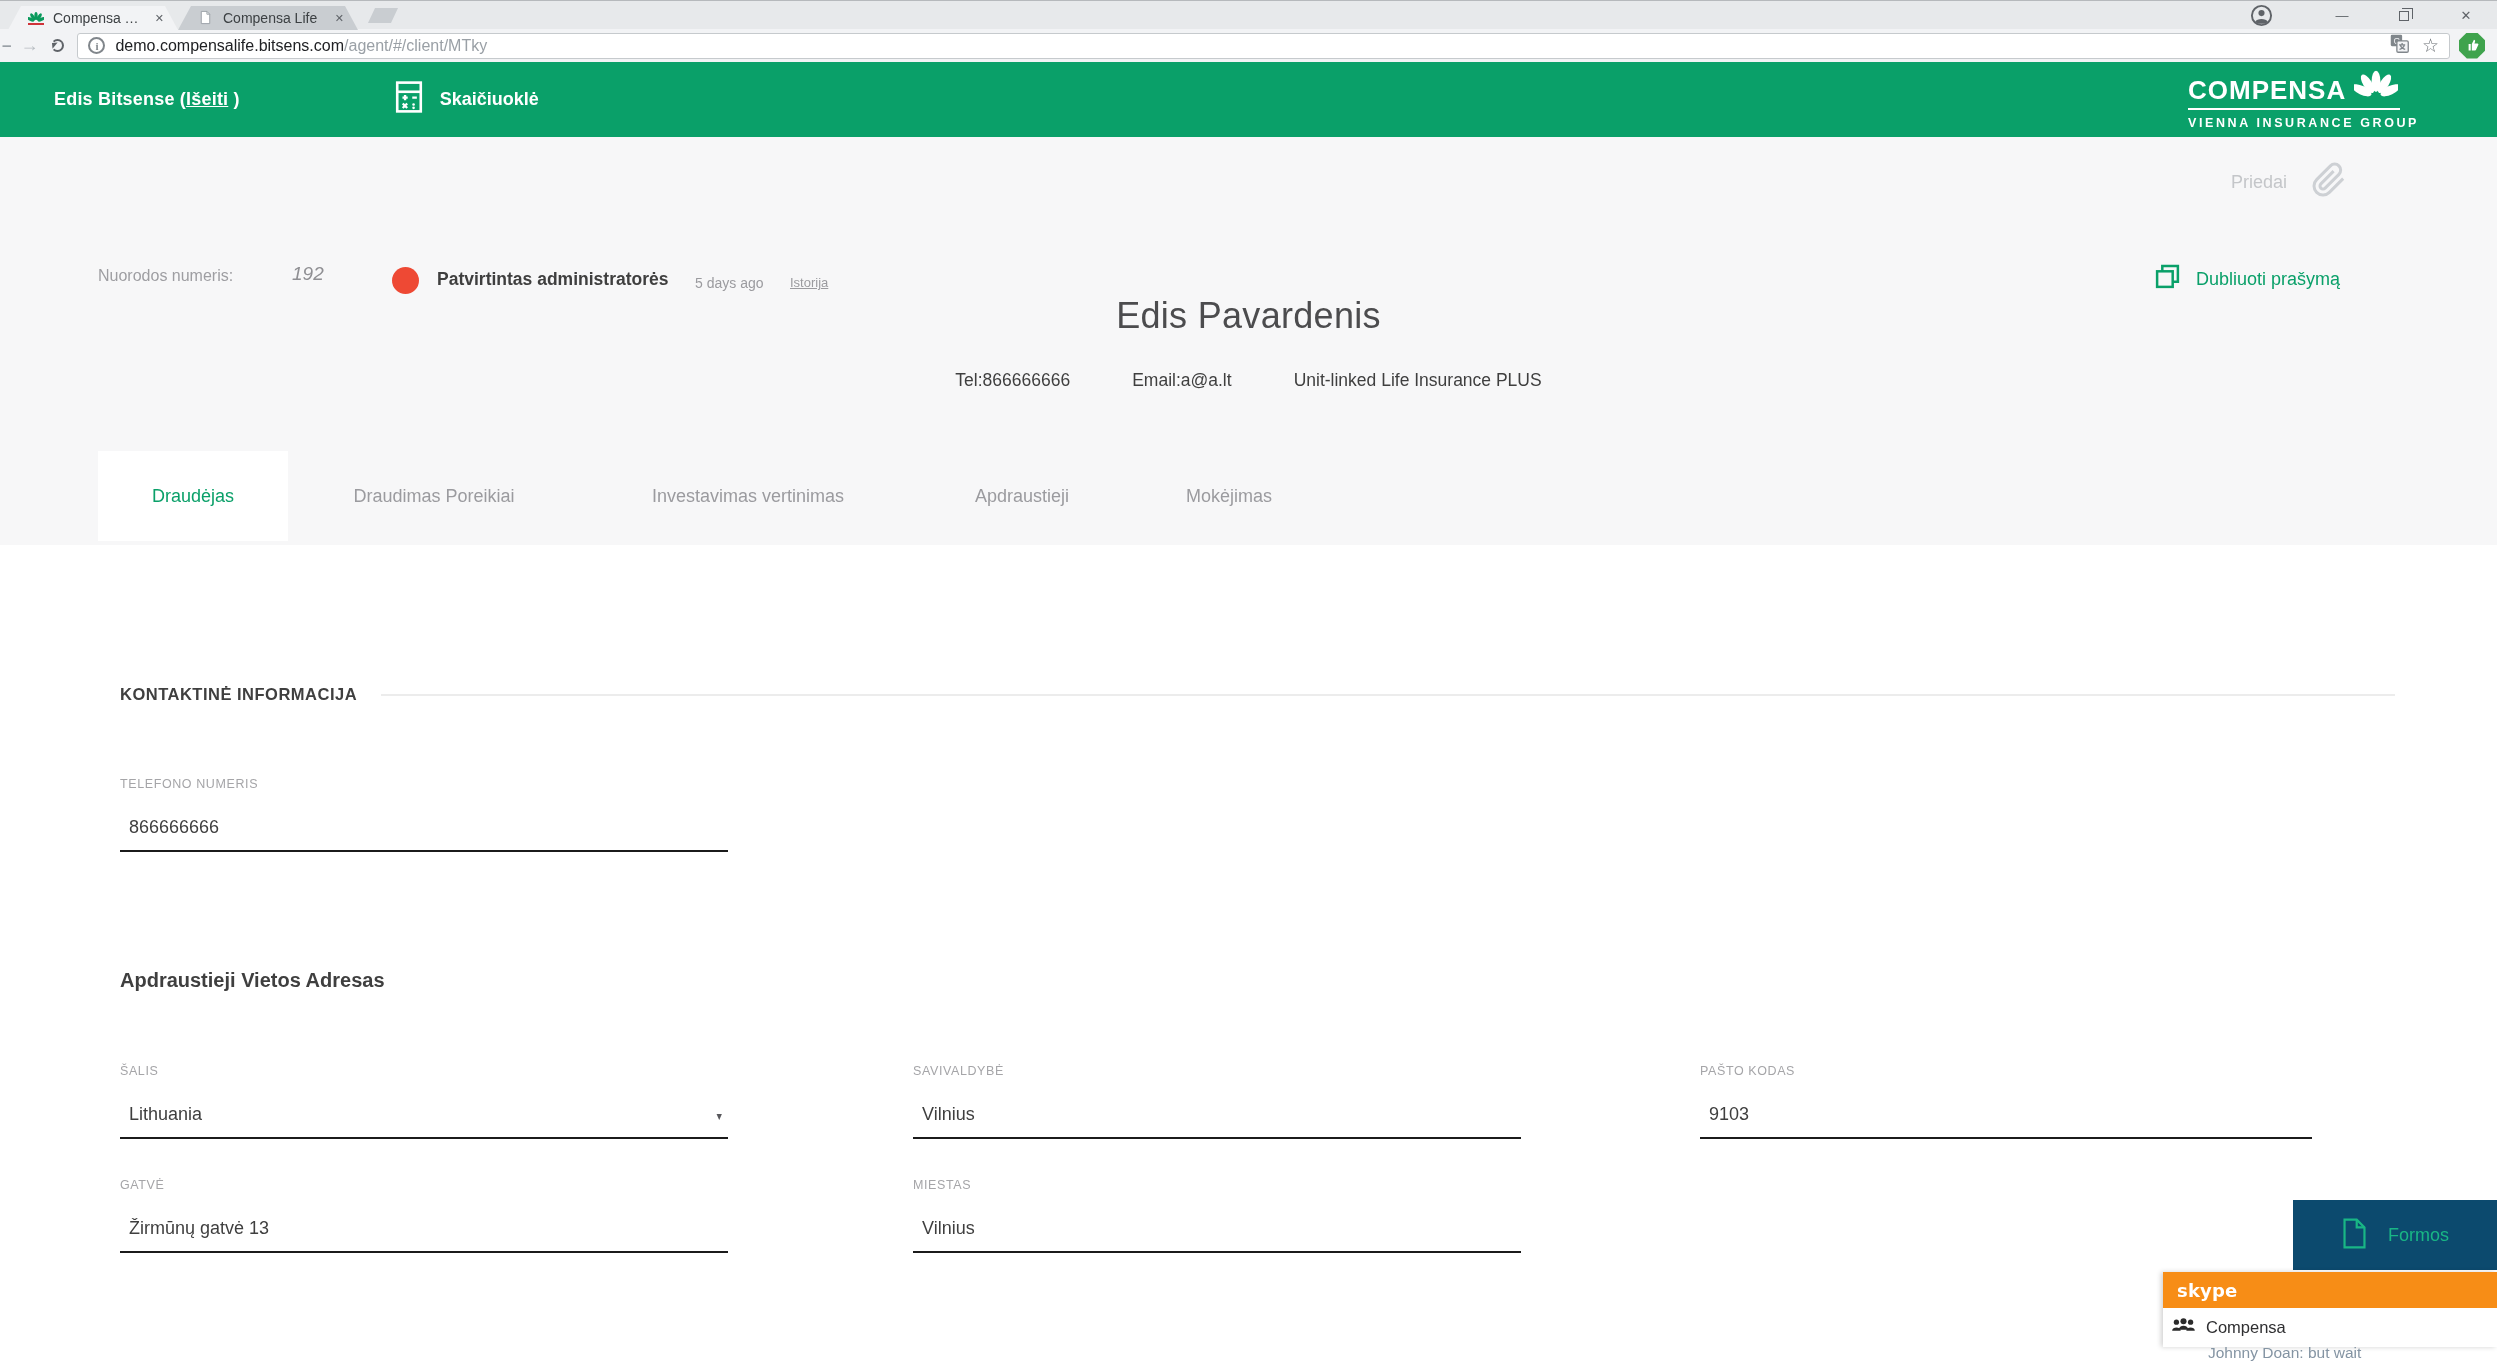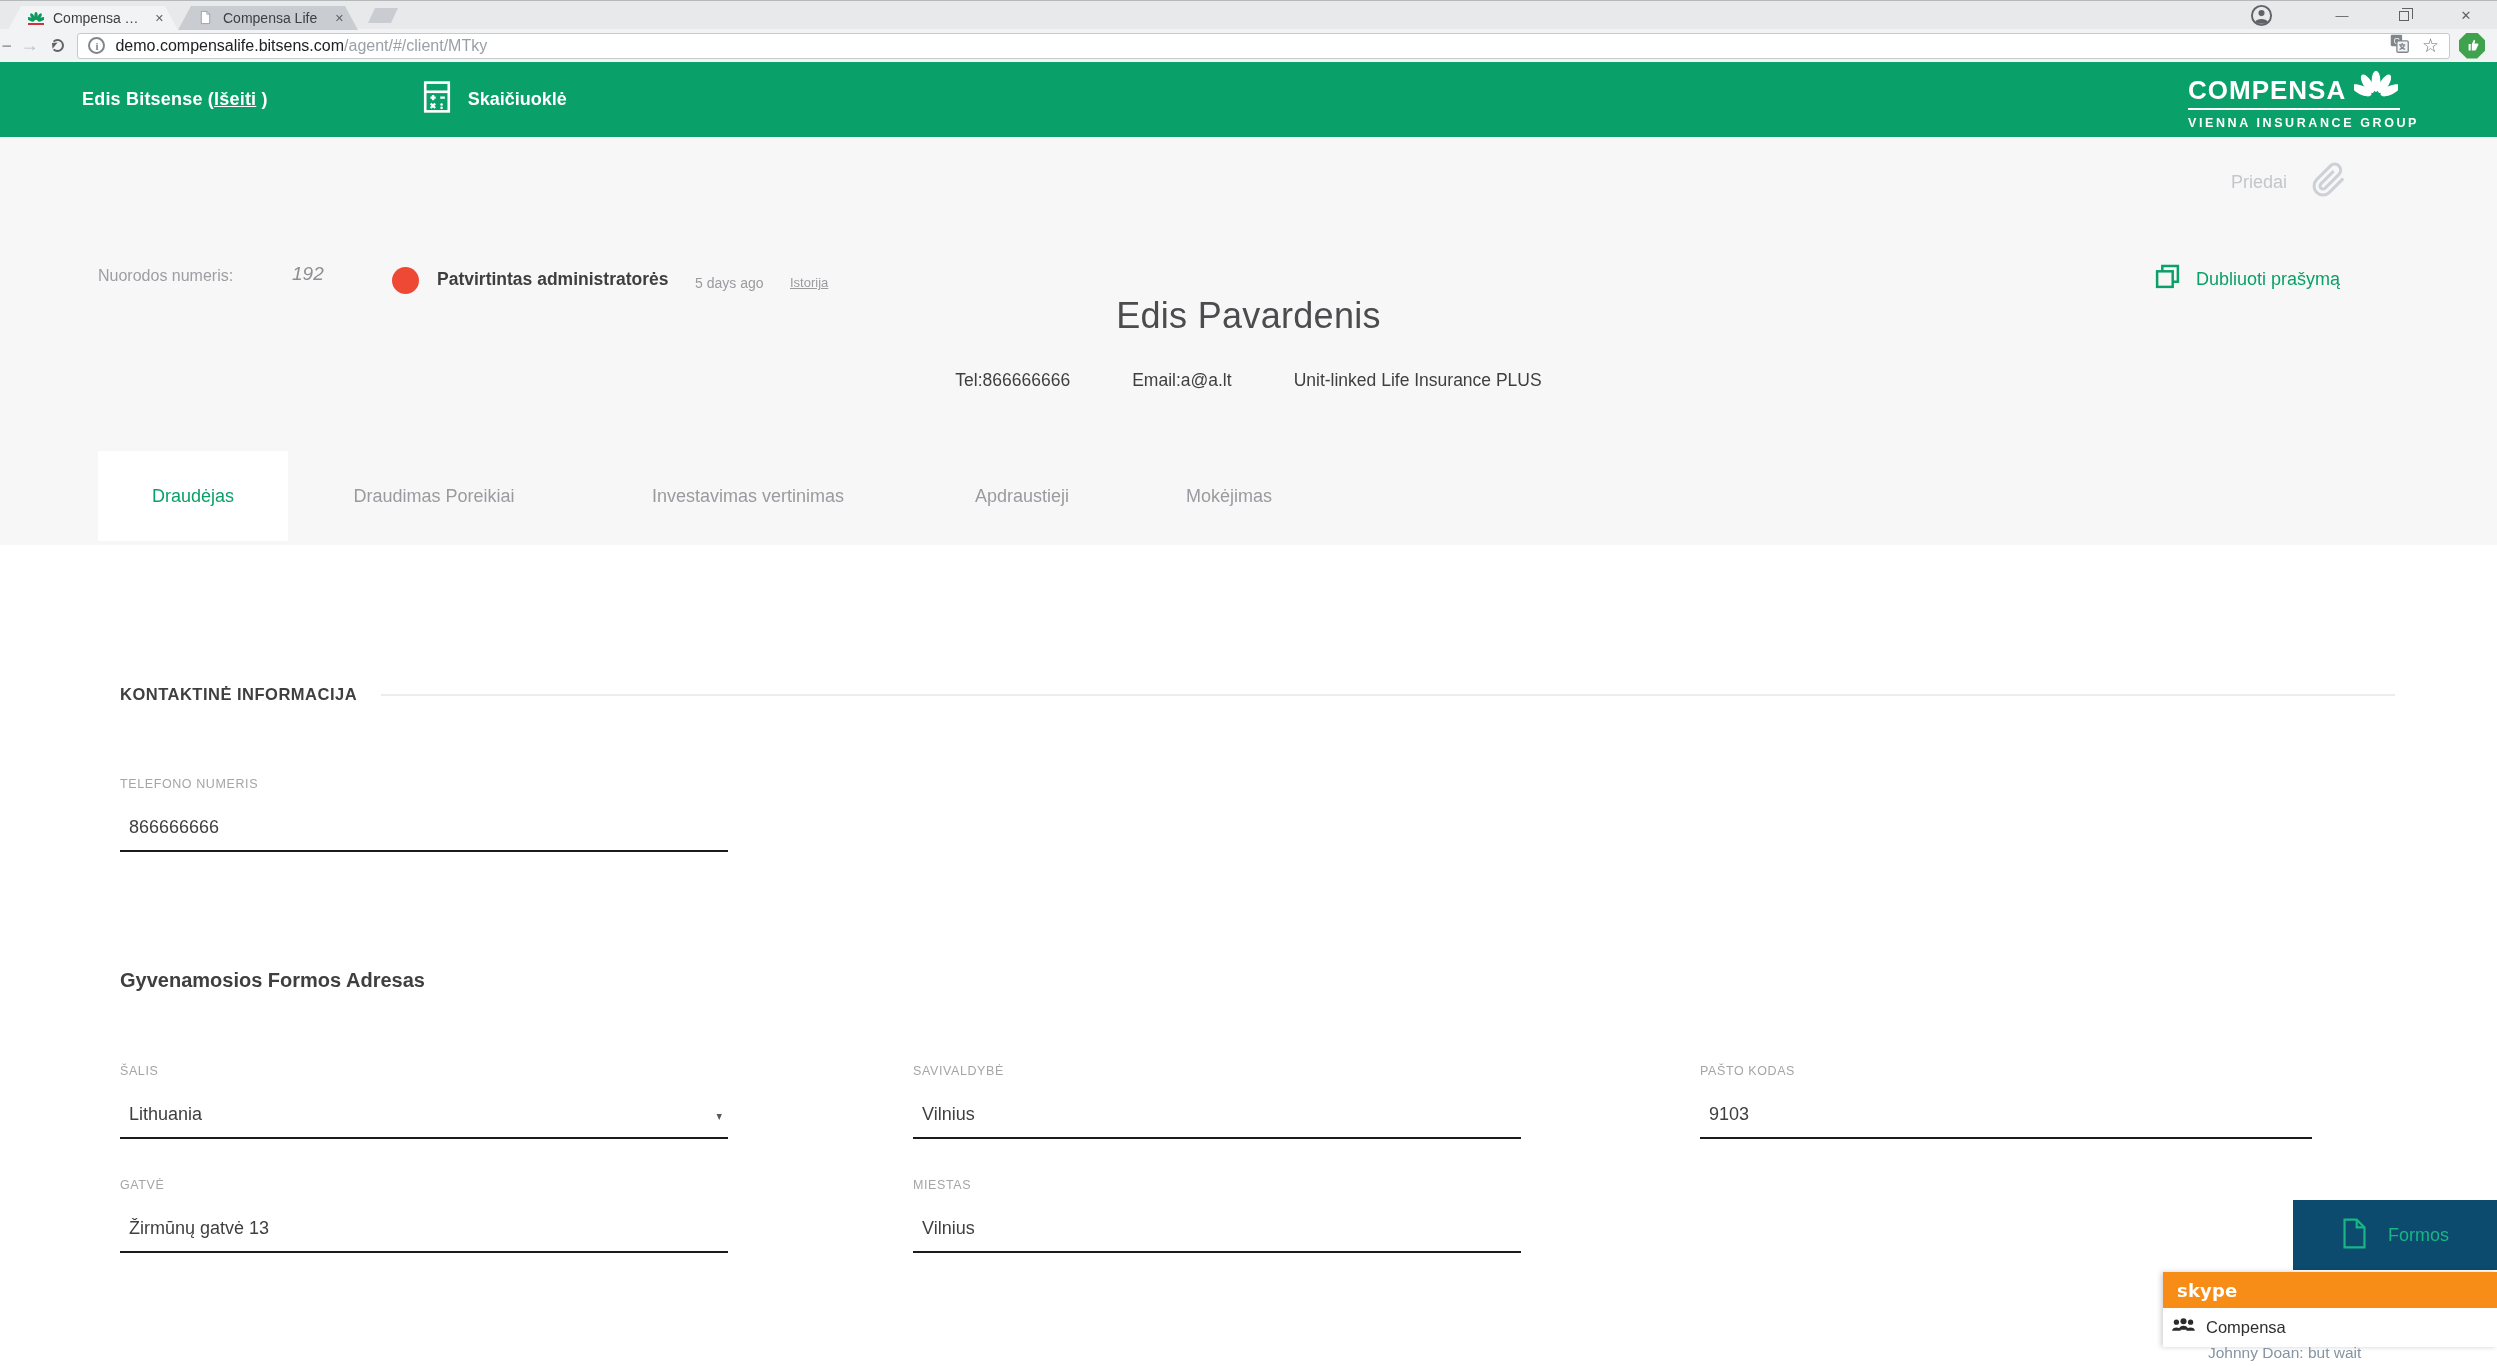--- a/index.html
+++ b/index.html
@@ -46,21 +46,21 @@
   .url-host{ color:#202124; }
   .url-path{ color:#9aa0a6; }
   .omni-right{ margin-left:auto; display:flex; align-items:center; gap:12px; }
   .star-icon{ font-size:19px; color:#6b7075; line-height:1; }
   .ext-icon{ width:26px; height:26px; background:#3fa34d; display:flex; align-items:center; justify-content:center;
              clip-path:polygon(30% 0,70% 0,100% 30%,100% 70%,70% 100%,30% 100%,0 70%,0 30%); }
 
   
   .app{ font-stretch:condensed; }
   .app-header{ height:75px; background:var(--green); display:flex; align-items:center;
-               color:#fff; padding:0 97px 0 82px;text-align:center; }
+               color:#fff; padding:0 97px 0 54px;text-align:center; }
   .user-block{ font-size:18px; font-weight:700; letter-spacing:.2px; }
   .logout-link{ text-decoration:underline; color:#fff; cursor:pointer; }
   .calc-block{ margin-left:153px; display:flex; align-items:center; gap:15px; font-size:18px; font-weight:700; }
   .logo-block{ margin-left:auto; width:212px; }
   .logo-top{ display:flex; align-items:flex-end; gap:8px; border-bottom:2px solid #fff; padding-bottom:5px; }
   .logo-name{ font-size:26px; font-weight:700; letter-spacing:1px; line-height:1; }
   .logo-sub{ font-size:12.5px; font-weight:700; letter-spacing:2.6px; margin-top:6px; white-space:nowrap; }
 
   
   .status-area{ position:relative; height:408px; background:#f7f7f8; }
@@ -271,21 +271,21 @@
     <div class="section-head">
       <h2>KONTAKTINĖ INFORMACIJA</h2>
       <div class="section-rule"></div>
     </div>
 
     <div class="field f-c1 row-1">
       <div class="field-label">TELEFONO NUMERIS</div>
       <input class="field-input" value="866666666" style="">
     </div>
 
-    <h3 class="sub-head">Gyvenamosios Formos Adresas</h3>
+    <h3 class="sub-head">Apdraustieji Vietos Adresas</h3>
 
     <div class="field f-c1 row-2 select-box">
       <div class="field-label">ŠALIS</div>
       <input class="field-input" value="Lithuania" style="">
       <span class="select-arrow">▾</span>
     </div>
     <div class="field f-c2 row-2">
       <div class="field-label">SAVIVALDYBĖ</div>
       <input class="field-input" value="Vilnius" style="">
     </div>

